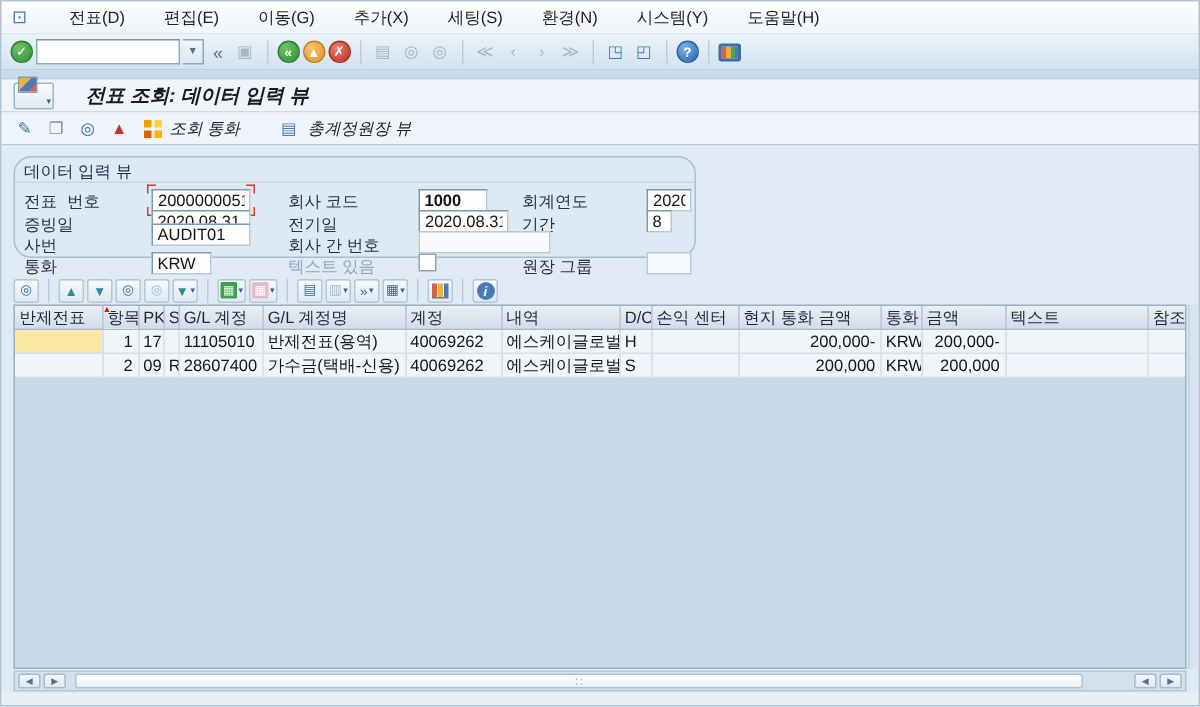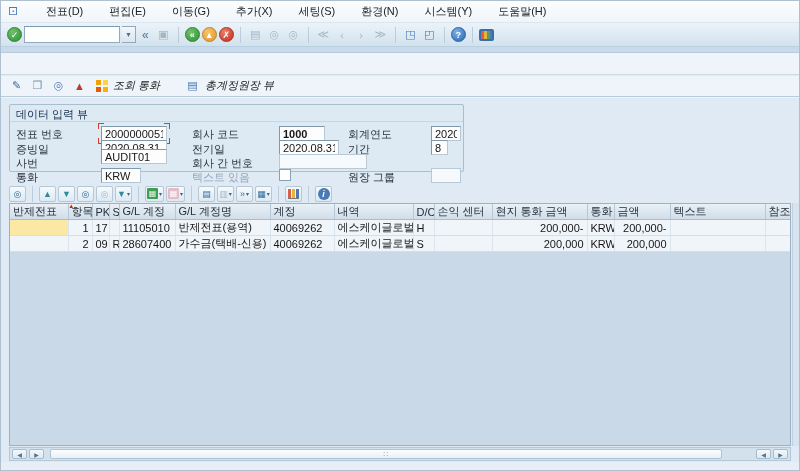--- a/index.html
+++ b/index.html
@@ -52,21 +52,21 @@
   .apptb { left:0; top:74px; width:100%; height:22px; background:#eef4f9; border-bottom:1px solid #b6cbdb;
            display:flex; align-items:center; padding-left:7px; gap:4px; box-shadow:0 1px 0 #e2ecf4 inset; }
   .aicon { width:17px; height:16px; display:inline-flex; align-items:center; justify-content:center; font-size:11px; }
   .abtn { display:inline-flex; align-items:center; gap:4px; padding:1px 5px 1px 3px; border-radius:2px;font-style:italic; }
   .sq-icon { width:5px; height:5px; background:#f0a000; box-shadow:7px 0 0 #ffd040, 0 7px 0 #e06000, 7px 7px 0 #ffb000; margin:0 8px 7px 1px; }
 
   
   .content { left:0; top:97px; width:100%; height:374px; background:#dfeaf4; }
 
   
-  .gbox { left:8px; top:6px; width:455px; height:68px; border:1px solid #a9bfd0; border-radius:2px; background:#dde9f3;padding-left:24px; }
+  .gbox { left:8px; top:6px; width:455px; height:68px; border:1px solid #a9bfd0; border-radius:12px; background:#dde9f3;padding-left:24px; }
   .gbox-title { position:absolute; left:6px; top:2px; color:#17314f; }
   .gbox-line { position:absolute; left:0; top:16px; width:100%; height:1px; background:#c6d6e4; }
   .flabel { position:absolute; color:#28323c; white-space:nowrap; }
   .flabel.dis { color:#93a7ba; }
   .fld { position:absolute; height:15px; border:1px solid #b6c8d6; border-top-color:#7f98ac; border-left-color:#7f98ac;
          background:#fdfdfe; color:#161616; font-size:11px; font-family:"Liberation Sans",sans-serif; padding:0 3px; }
   .fld.ro { border-color:#b8c8d4; background:#f7fafc; }
   .chk { position:absolute; width:12px; height:12px; background:#fff; border:1px solid #8ba0b4; }
   .focusw { position:absolute; background:
       linear-gradient(#d0402c,#d0402c) 0 0/6px 1px no-repeat,
@@ -152,20 +152,27 @@
     <span class="tglyph">◳</span>
     <span class="tglyph">◰</span>
     <span class="sep"></span>
     <span class="circ c-blue">?</span>
     <span class="sep"></span>
     <span class="monitor"></span>
   </div>
 
   <div class="abs band"></div>
 
+  <div class="abs titlerow">
+    <span class="txnbtn">
+      <span class="txncaret">▾</span>
+    </span>
+    <span class="txnimg"></span>
+    <span class="page-title">전표 조회: 데이터 입력 뷰</span>
+  </div>
   <div class="abs titlesep"></div>
 
   <div class="abs apptb">
     <span class="aicon" style="color:#3a6ea8;">✎</span>
     <span class="aicon" style="color:#7a93a8;">❐</span>
     <span class="aicon" style="color:#4a7ab5;">◎</span>
     <span class="aicon" style="color:#c0392b;">▲</span>
     <span class="abtn">
       <span class="sq-icon"></span>
       <span>조회 통화</span>
@@ -175,21 +182,21 @@
       <span>총계정원장 뷰</span>
     </span>
   </div>
 
   <div class="abs content">
 
     <div class="abs gbox">
       <span class="gbox-title">데이터 입력 뷰</span>
       <span class="gbox-line"></span>
 
-      <span class="flabel" style="left:6px; top:22px;">전표 번호</span>
+      <span class="flabel" style="left:6px; top:22px;font-family:Liberation Mono, monospace;">전표 번호</span>
       <span class="focusw" style="left:88px; top:18px; width:72px; height:21px;"></span>
       <input class="fld" style="left: 91px; top: 21px; width: 66px;" value="2000000051">
       <span class="flabel" style="left:182px; top:22px;">회사 코드</span>
       <input class="fld" style="left: 269px; top: 21px; width: 46px; font-weight: bold;" value="1000">
       <span class="flabel" style="left:338px; top:22px;">회계연도</span>
       <input class="fld" style="left: 421px; top: 21px; width: 30px;" value="2020">
 
       <span class="flabel" style="left:6px; top:37px;">증빙일</span>
       <input class="fld" style="left: 91px; top: 35px; width: 66px;" value="2020.08.31">
       <span class="flabel" style="left:182px; top:37px;">전기일</span>

